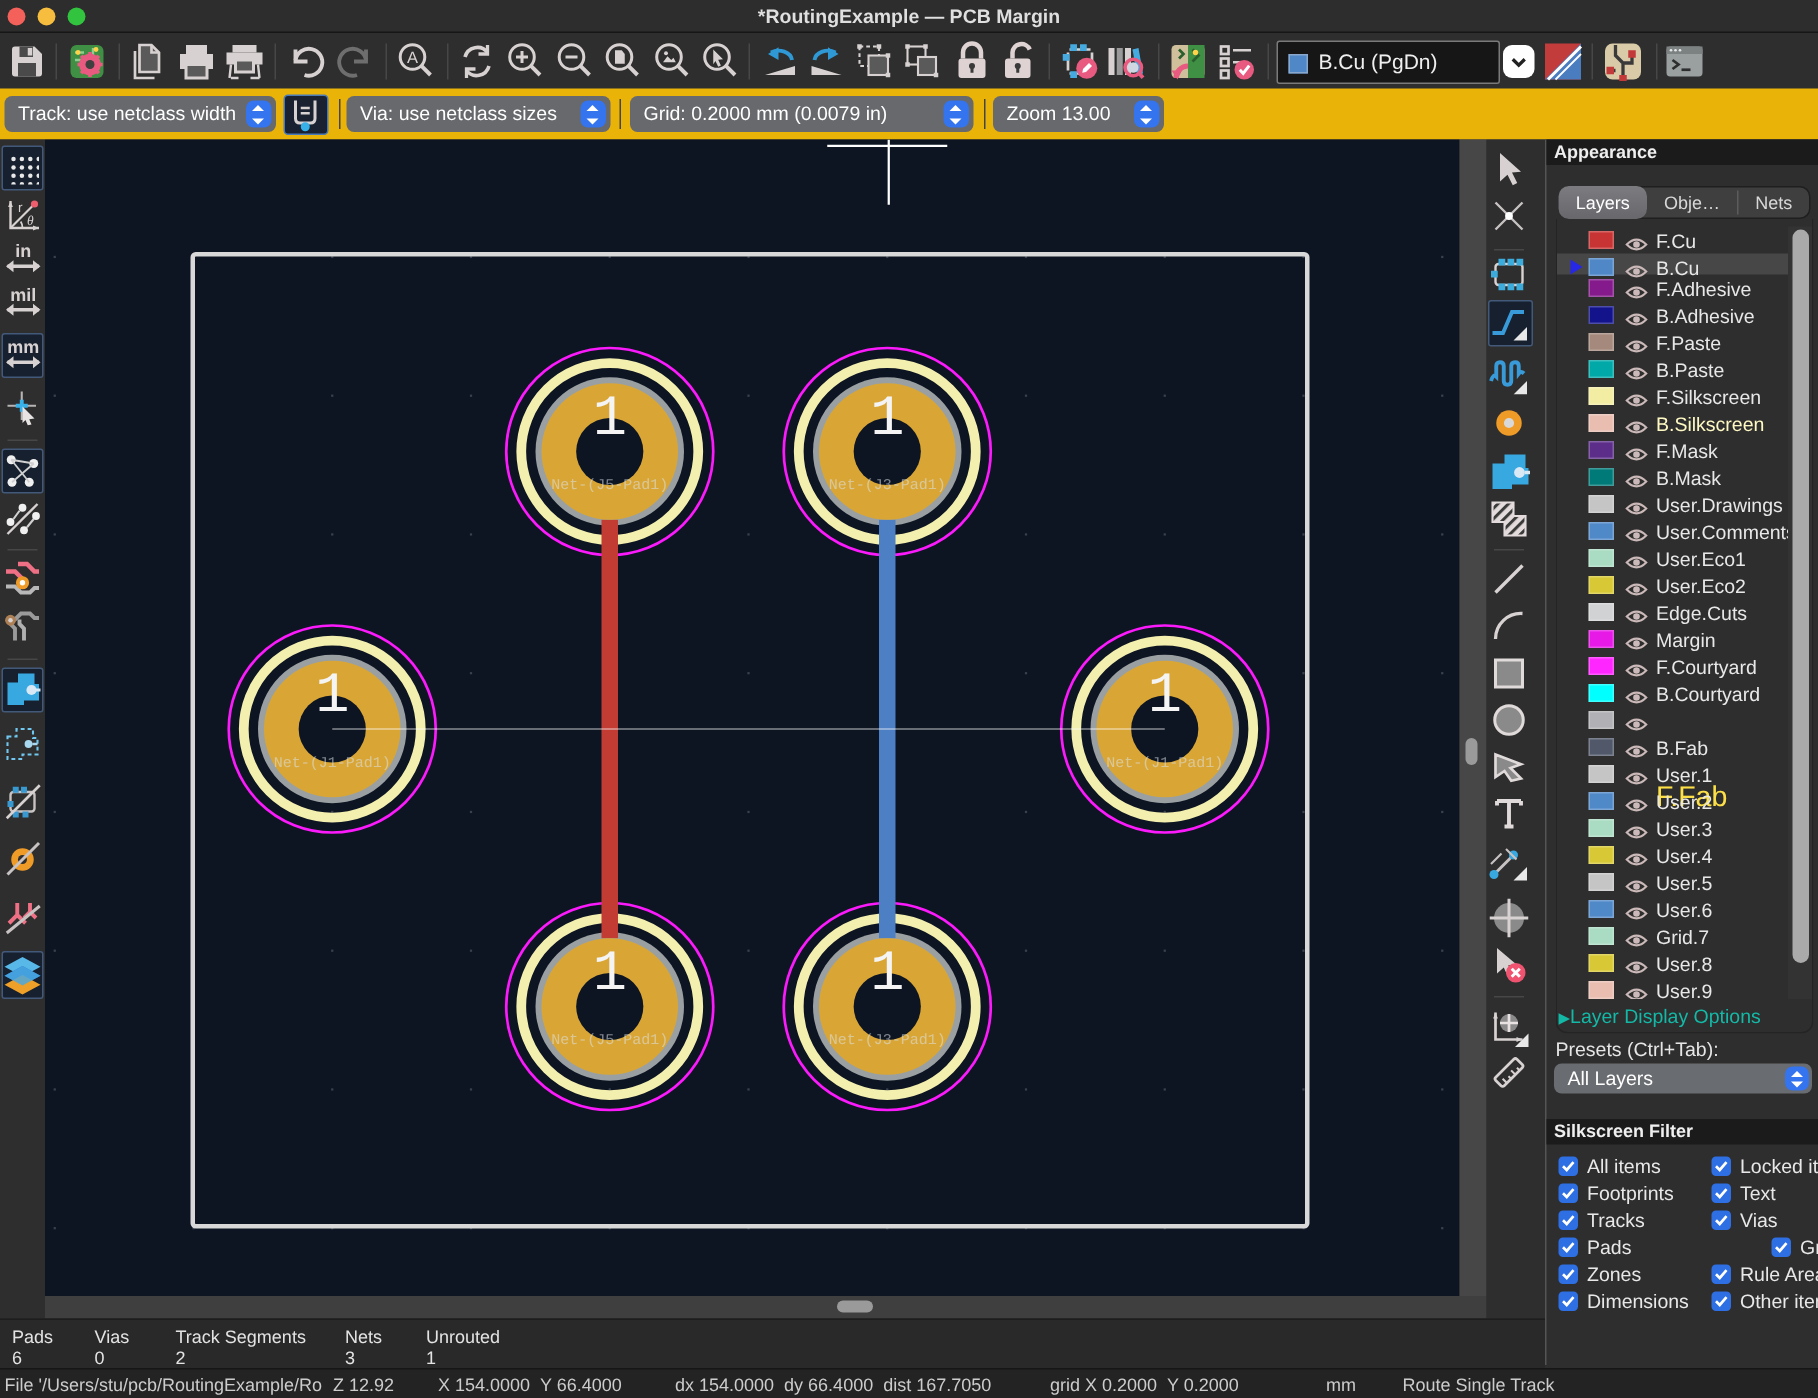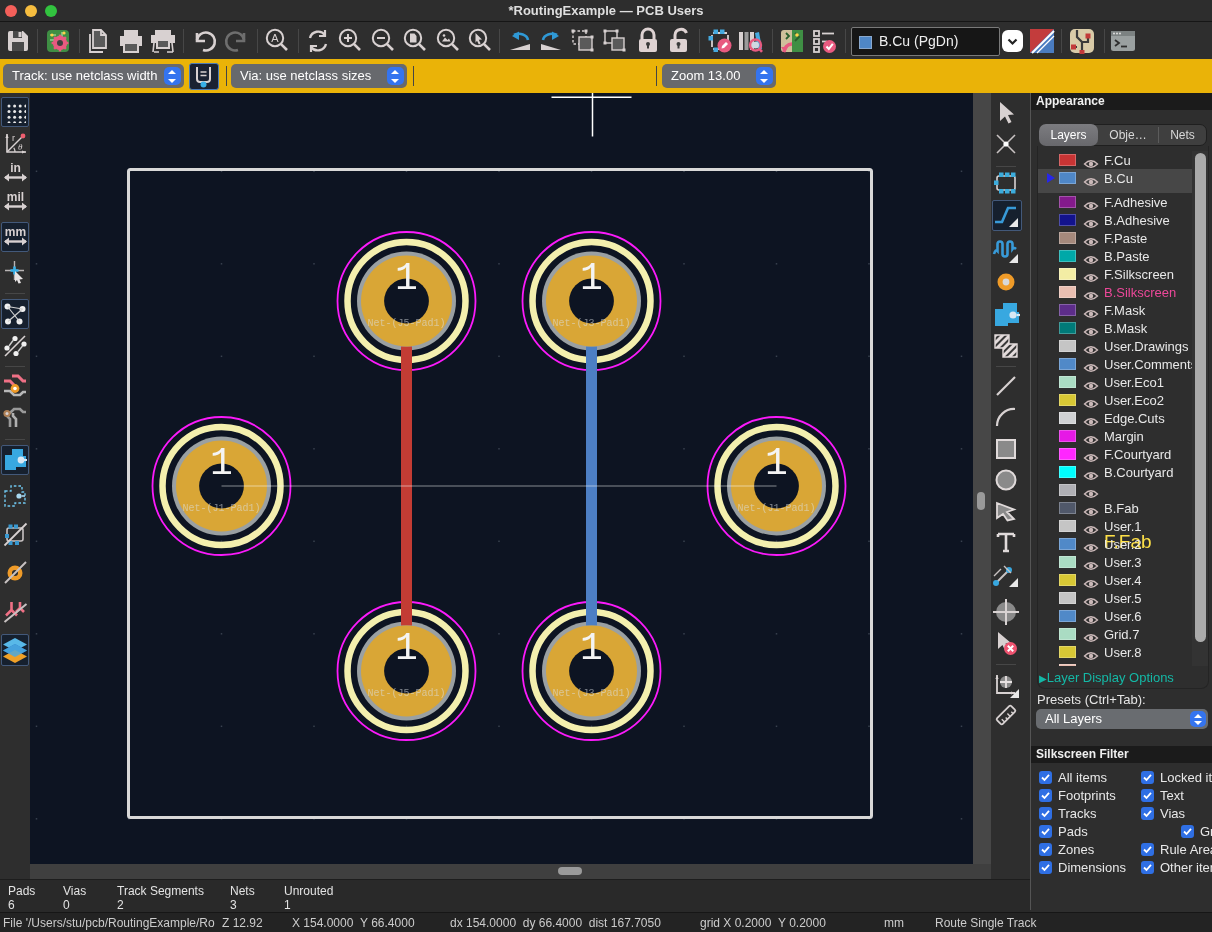--- a/index.html
+++ b/index.html
@@ -55,29 +55,31 @@
   .s2 { position:absolute; top:0; }
 </style>
 </head>
 <body>
 <div id="root">
 
   <div class="abs" id="titlebar">
     <div class="tl" style="left:5px; background:#f4605a;"></div>
     <div class="tl" style="left:25px; background:#f6bd3f;"></div>
     <div class="tl" style="left:45px; background:#32c33f;"></div>
-    <div id="title-text">*RoutingExample — PCB Users</div>
+    <div id="title-text">*RoutingExample — PCB Margin</div>
   </div>
 
   <div class="abs" id="tb1"></div>
 
   <div class="abs" id="tb2">
     <div class="pill" style="left:3px; width:181px;">Track: use netclass width
       <div class="stepper"></div></div>
     <div class="pill" style="left:231px; width:176px;">Via: use netclass sizes
+      <div class="stepper"></div></div>
+    <div class="pill" style="left:420px; width:229px;">Grid: 0.2000 mm (0.0079 in)
       <div class="stepper"></div></div>
     <div class="pill" style="left:662px; width:114px;">Zoom 13.00
       <div class="stepper"></div></div>
     <div class="sep2" style="left:226px;"></div>
     <div class="sep2" style="left:413px;"></div>
     <div class="sep2" style="left:656px;"></div>
 
     <div style="position:absolute; left:189px; top:4px; width:30px; height:27px;
       background:#1a2232; border:1.5px solid #4a7ab8; border-radius:3px;">
       <svg width="27" height="24" viewBox="0 0 27 24">
@@ -266,21 +268,21 @@
     <div id="layerlist" style="position:absolute; left:7px; top:58px; width:170px; height:515px;
       overflow:hidden;">
         <div style="position:relative; height:18px;">
           <div style="position:absolute; left:21px; top:3px; width:17px; height:12px; background:#c83434; border:1px solid rgba(255,255,255,0.25);"></div>
           <div style="position:absolute; left:45px; top:3px;"><svg width="16" height="12" viewBox="0 0 16 12" style="vertical-align:middle;">
               <path d="M1.5 6 Q8 -0.5 14.5 6 Q8 12.5 1.5 6 Z" fill="none" stroke="#cbb9b9" stroke-width="1.4"></path>
               <circle cx="8" cy="6" r="2.2" fill="#cbb9b9"></circle>
             </svg></div>
           <div style="position:absolute; left:66px; top:1.5px; color:#e8e8e8; font-size:13px;">F.Cu</div>
         </div>
-        <div style="position:relative; height:24px;background:#474747;">
+        <div style="position:relative; height:14px;background:#474747;">
           <div style="position:absolute; left:9px; top:4px; width:0; height:0;border-left:8px solid #2727e8; border-top:5px solid transparent; border-bottom:5px solid transparent;"></div>
           <div style="position:absolute; left:21px; top:3px; width:17px; height:12px; background:#4f87c7; border:1px solid rgba(255,255,255,0.25);"></div>
           <div style="position:absolute; left:45px; top:3px;"><svg width="16" height="12" viewBox="0 0 16 12" style="vertical-align:middle;">
               <path d="M1.5 6 Q8 -0.5 14.5 6 Q8 12.5 1.5 6 Z" fill="none" stroke="#cbb9b9" stroke-width="1.4"></path>
               <circle cx="8" cy="6" r="2.2" fill="#cbb9b9"></circle>
             </svg></div>
           <div style="position:absolute; left:66px; top:1.5px; color:#e8e8e8; font-size:13px;">B.Cu</div>
         </div>
         <div style="position:relative; height:18px;">
           <div style="position:absolute; left:21px; top:3px; width:17px; height:12px; background:#841a8c; border:1px solid rgba(255,255,255,0.25);"></div>
@@ -321,21 +323,21 @@
               <circle cx="8" cy="6" r="2.2" fill="#cbb9b9"></circle>
             </svg></div>
           <div style="position:absolute; left:66px; top:1.5px; color:#e8e8e8; font-size:13px;">F.Silkscreen</div>
         </div>
         <div style="position:relative; height:18px;">
           <div style="position:absolute; left:21px; top:3px; width:17px; height:12px; background:#e9beb1; border:1px solid rgba(255,255,255,0.25);"></div>
           <div style="position:absolute; left:45px; top:3px;"><svg width="16" height="12" viewBox="0 0 16 12" style="vertical-align:middle;">
               <path d="M1.5 6 Q8 -0.5 14.5 6 Q8 12.5 1.5 6 Z" fill="none" stroke="#cbb9b9" stroke-width="1.4"></path>
               <circle cx="8" cy="6" r="2.2" fill="#cbb9b9"></circle>
             </svg></div>
-          <div style="position:absolute; left:66px; top:1.5px; color:#ec4899; font-size:13px;">B.Silkscreen</div>
+          <div style="position:absolute; left:66px; top:1.5px; color:#fef9c3; font-size:13px;">B.Silkscreen</div>
         </div>
         <div style="position:relative; height:18px;">
           <div style="position:absolute; left:21px; top:3px; width:17px; height:12px; background:#5d2d8a; border:1px solid rgba(255,255,255,0.25);"></div>
           <div style="position:absolute; left:45px; top:3px;"><svg width="16" height="12" viewBox="0 0 16 12" style="vertical-align:middle;">
               <path d="M1.5 6 Q8 -0.5 14.5 6 Q8 12.5 1.5 6 Z" fill="none" stroke="#cbb9b9" stroke-width="1.4"></path>
               <circle cx="8" cy="6" r="2.2" fill="#cbb9b9"></circle>
             </svg></div>
           <div style="position:absolute; left:66px; top:1.5px; color:#e8e8e8; font-size:13px;">F.Mask</div>
         </div>
         <div style="position:relative; height:18px;">

